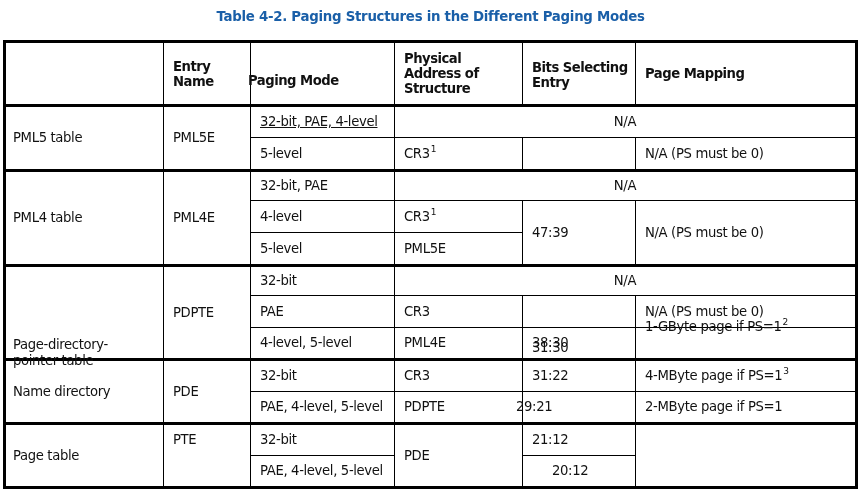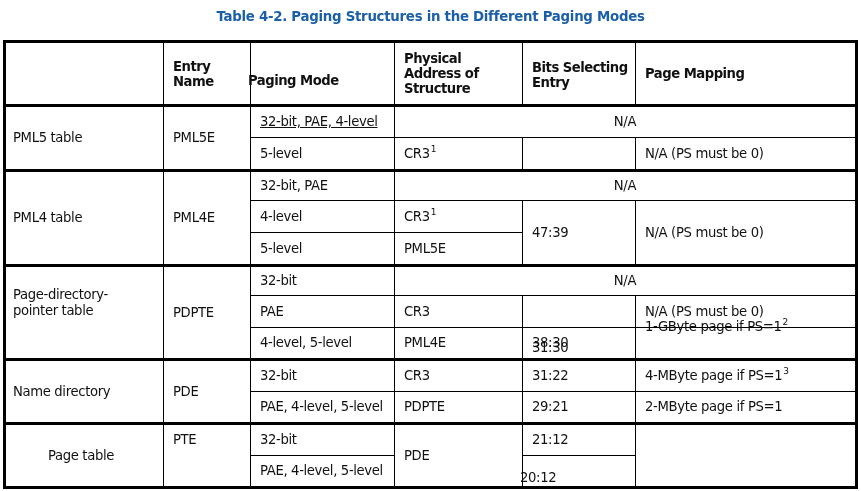--- a/index.html
+++ b/index.html
@@ -133,21 +133,21 @@
   <div class="cell" style="left:404px;top:233px;width:116px;height:31px;">
       <span>PML5E</span>
     </div>
   <div class="cell" style="left:532px;top:201px;width:102px;height:63px;">
       <span>47:39</span>
     </div>
   <div class="cell" style="left:645px;top:201px;width:200px;height:63px;">
       <span>N/A (PS must be 0)</span>
     </div>
 
-  <div class="cell wrap" style="left:13px;top:257px;width:148px;height:91px;">
+  <div class="cell wrap" style="left:13px;top:278px;width:148px;height:91px;align-items:flex-end;">
     <div>
         <div>Page-directory-</div>
         <div>pointer table</div>
       </div>
   </div>
   <div class="cell" style="left:173px;top:267px;width:76px;height:91px;">
       <span>PDPTE</span>
     </div>
   <div class="cell" style="left:260px;top:267px;width:132px;height:28px;">
       <span>32-bit</span>
@@ -197,44 +197,44 @@
     </div>
   <div class="cell" style="left:645px;top:361px;width:200px;height:30px;">
       <span><span>4-MByte page if PS=1</span><sup>3</sup></span>
     </div>
   <div class="cell" style="left:260px;top:392px;width:132px;height:30px;">
       <span>PAE, 4-level, 5-level</span>
     </div>
   <div class="cell" style="left:404px;top:392px;width:116px;height:30px;">
       <span>PDPTE</span>
     </div>
-  <div class="cell" style="left:532px;top:392px;width:102px;height:30px;">
+  <div class="cell" style="left:516px;top:392px;width:102px;height:30px;">
       <span>29:21</span>
     </div>
   <div class="cell" style="left:645px;top:392px;width:200px;height:30px;">
       <span>2-MByte page if PS=1</span>
     </div>
 
-  <div class="cell" style="left:13px;top:425px;width:148px;height:61px;margin-left:35px;">
+  <div class="cell" style="left:13px;top:425px;width:148px;height:61px;">
       <span>Page table</span>
     </div>
   <div class="cell" style="left:173px;top:406px;width:76px;height:68px;">
       <span>PTE</span>
     </div>
   <div class="cell" style="left:260px;top:425px;width:132px;height:30px;">
       <span>32-bit</span>
     </div>
   <div class="cell" style="left:260px;top:456px;width:132px;height:30px;">
       <span>PAE, 4-level, 5-level</span>
     </div>
   <div class="cell" style="left:404px;top:425px;width:116px;height:61px;">
       <span>PDE</span>
     </div>
   <div class="cell" style="left:532px;top:425px;width:102px;height:30px;">
       <span>21:12</span>
     </div>
-  <div class="cell" style="left:520px;top:456px;width:102px;height:30px;align-items:flex-end;">
+  <div class="cell" style="left:552px;top:456px;width:102px;height:30px;">
       <span>20:12</span>
     </div>
   <div class="cell" style="left:645px;top:425px;width:200px;height:50px;margin-top:48px;">
       <span>4-KByte page</span>
     </div>
 </div>
 
 </body></html>

